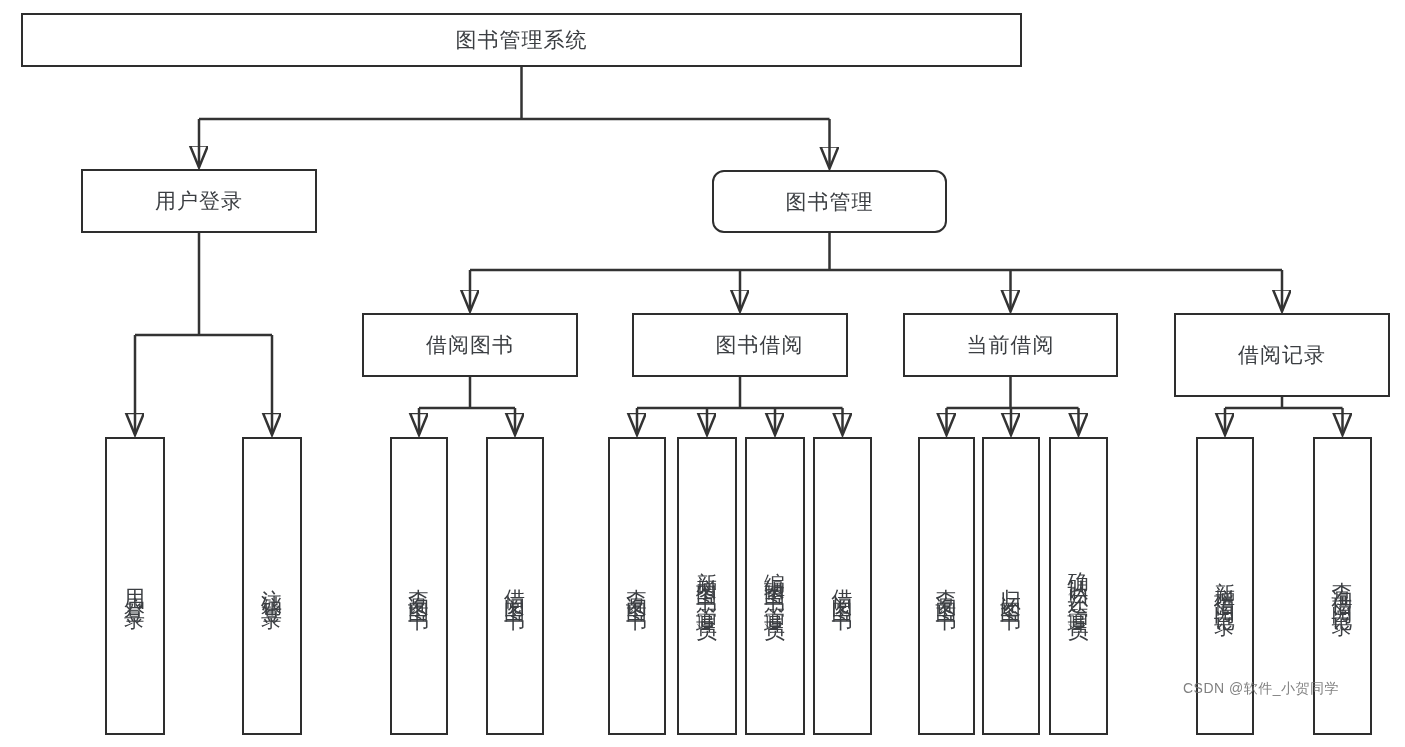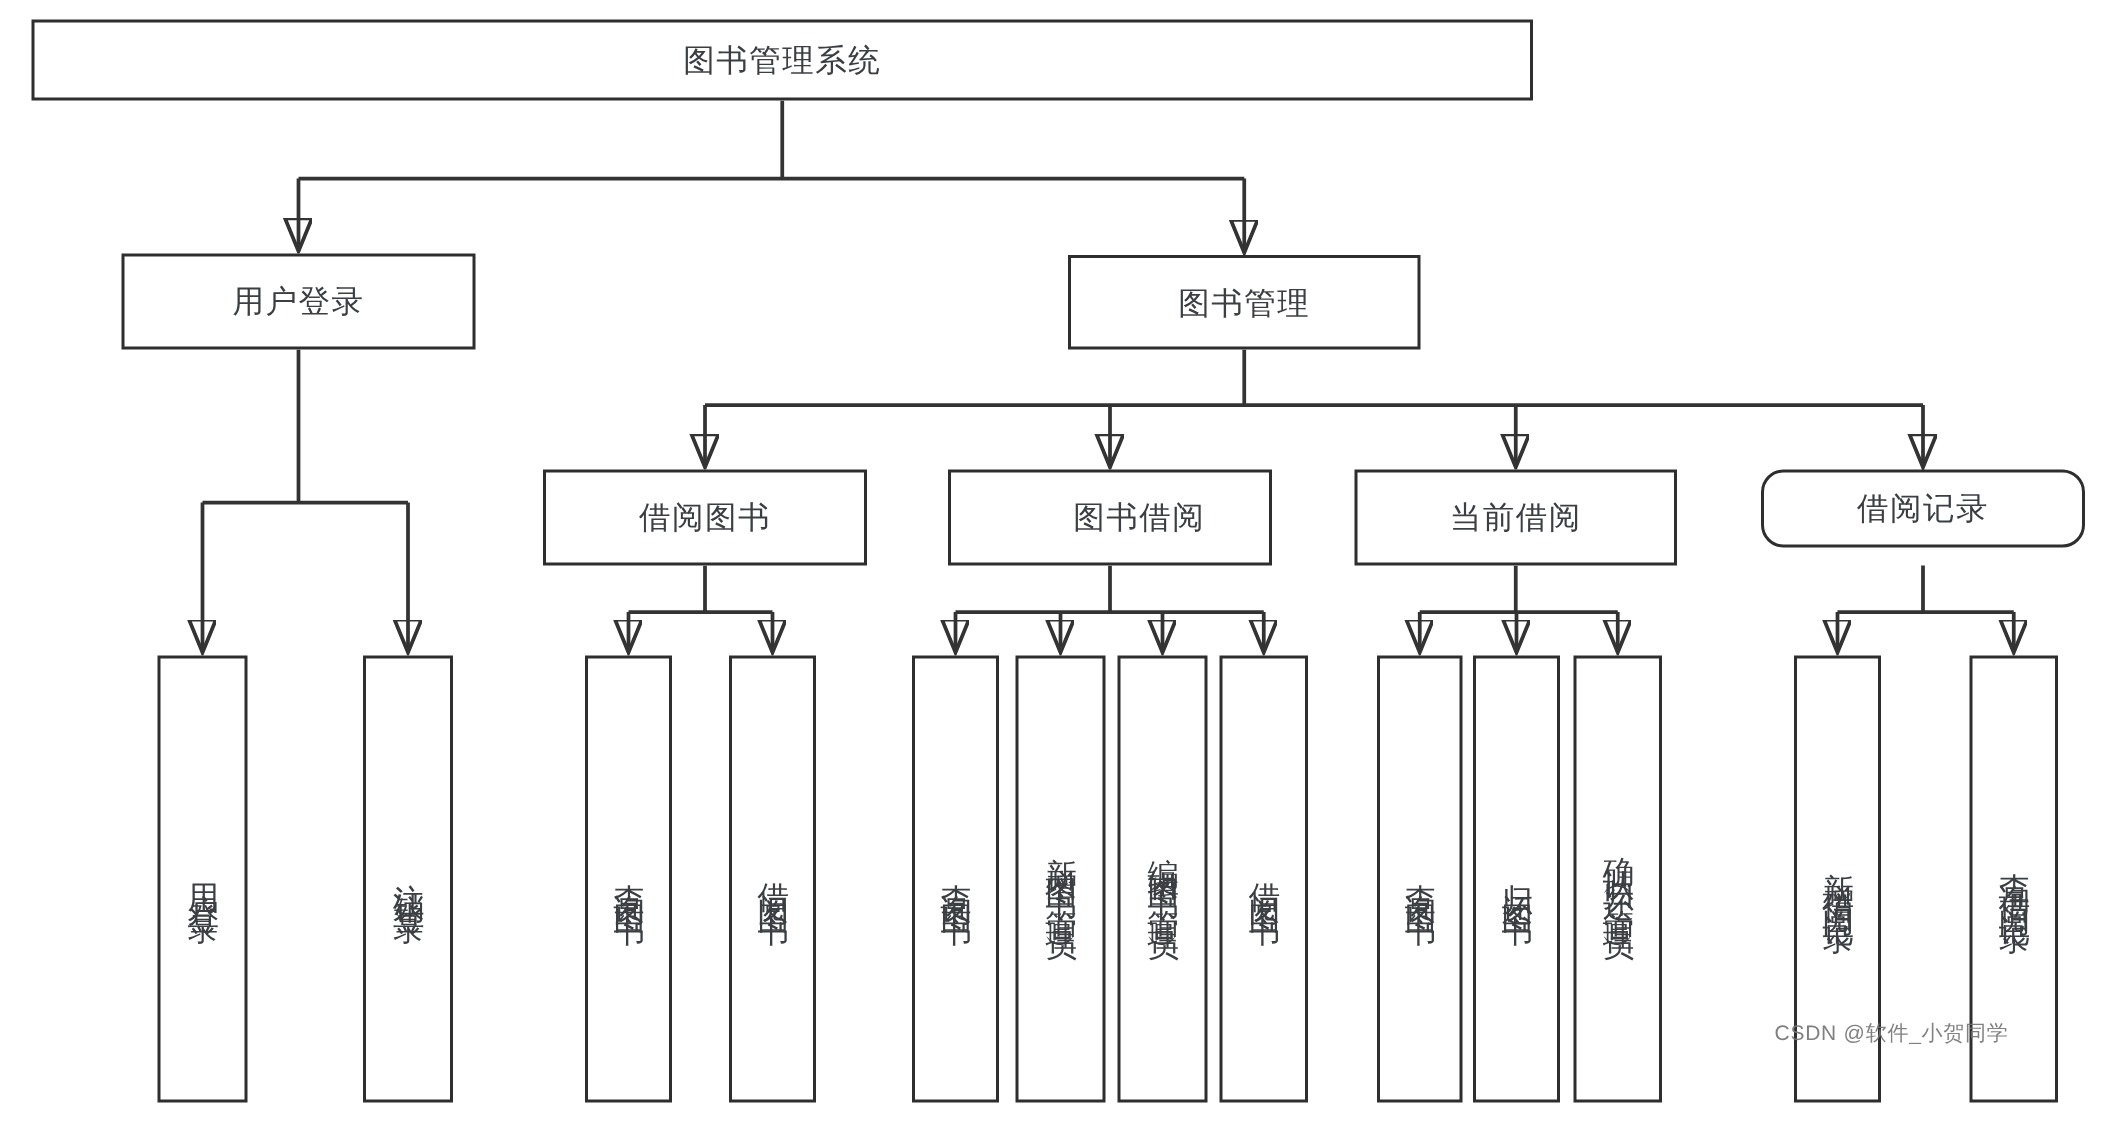--- a/index.html
+++ b/index.html
@@ -112,34 +112,34 @@
     <line x1="1342.5" y1="408" x2="1342.5" y2="434" marker-end="url(#ah)"></line>
   </svg>
 
   <div class="node" style="left:21px; top:13px; width:1001px; height:54px;">
     <span>图书管理系统</span>
   </div>
 
   <div class="node" style="left:81px; top:169px; width:236px; height:64px;">
     <span>用户登录</span>
   </div>
-  <div class="node" style="left:712px; top:170px; width:235px; height:63px;">
+  <div class="node" style="left:712px; top:170px; width:235px; height:63px;border-radius:12px;">
     <span>图书管理</span>
   </div>
 
   <div class="node" style="left:362px; top:313px; width:216px; height:64px;">
     <span>借阅图书</span>
   </div>
   <div class="node" style="left:632px; top:313px; width:216px; height:64px;padding-left:39px;">
     <span>图书借阅</span>
   </div>
   <div class="node" style="left:903px; top:313px; width:215px; height:64px;">
     <span>当前借阅</span>
   </div>
-  <div class="node" style="left:1174px; top:313px; width:216px; height:52px;border-radius:15px;">
+  <div class="node" style="left:1174px; top:313px; width:216px; height:84px;">
     <span>借阅记录</span>
   </div>
 
   <div class="node vnode" style="left:105px; width:60px;">
     <span class="vtext">用户登录</span>
   </div>
   <div class="node vnode" style="left:242px; width:60px;">
     <span class="vtext">注销登录</span>
   </div>
 

